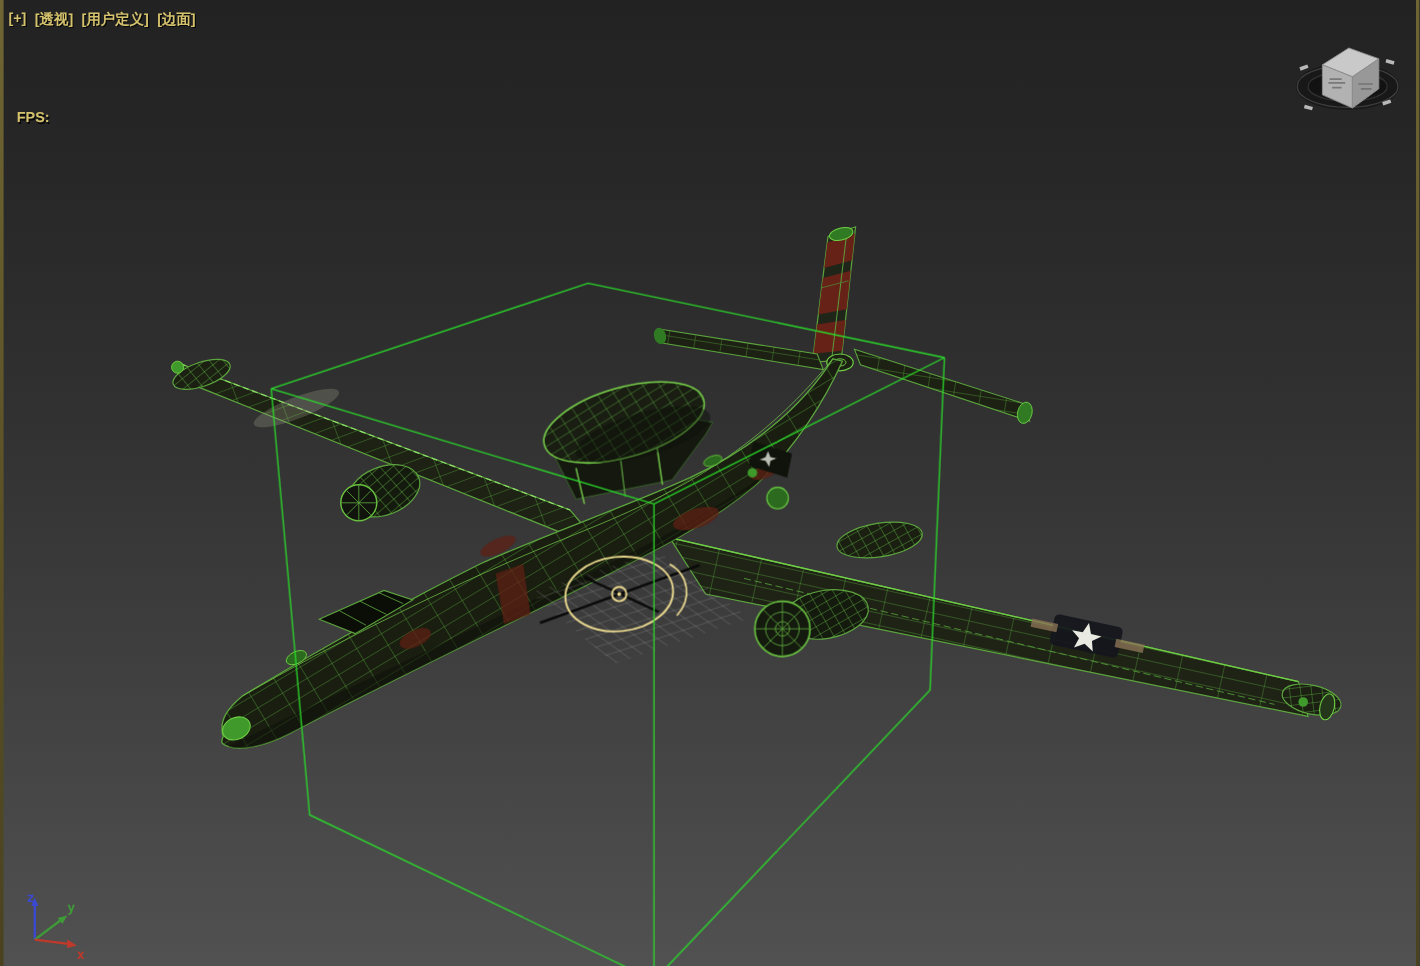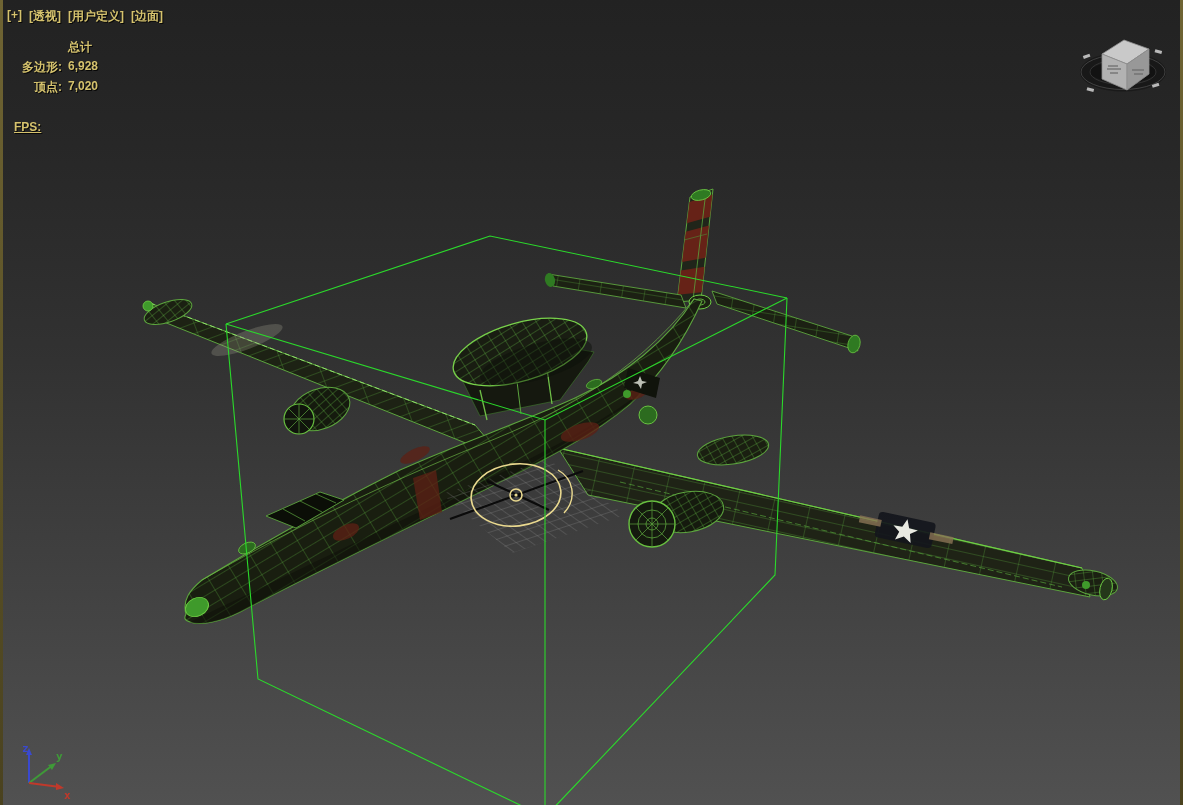--- a/index.html
+++ b/index.html
@@ -10,21 +10,21 @@
   }
   .edge{position:absolute;top:0;bottom:0;width:3px;background:linear-gradient(180deg,#6f6433,#5a5126 55%,#4a421f);z-index:40;}
   .edge.left{left:0;}
   .edge.right{right:0;}
   .hud{position:absolute;z-index:30;color:#d5c26d;font-weight:700;font-size:12px;text-shadow:1px 1px 0 rgba(0,0,0,.8);}
   .vplabel{top:8px;left:7px;display:flex;gap:7px;cursor:default;}
   .vplabel span{white-space:pre;}
   .stats{top:39px;left:10px;display:grid;grid-template-columns:52px auto;row-gap:3px;column-gap:6px;}
   .stats .lbl{text-align:right;}
   .stats .val{text-align:left;}
-  .fps{top:120px;left:14px;text-decoration:underline;}
+  .fps{top:91px;left:14px;}
   svg text{font-family:"DejaVu Sans Mono",monospace;font-size:11px;font-weight:bold;}
 </style>
 </head>
 <body>
 
 <div class="stage">
   <div class="edge left"></div>
   <div class="edge right"></div>
 
   <svg width="1183" height="805" viewBox="0 0 1183 805" style="position:absolute;left:0;top:0;">
@@ -236,23 +236,15 @@
     </g>
   </svg>
 
   <div class="hud vplabel">
     <span>[+]</span>
     <span>[透视]</span>
     <span>[用户定义]</span>
     <span>[边面]</span>
   </div>
 
-  <div class="hud stats">
-    <span class="lbl"></span>
-    <span class="val">总计</span>
-    <span class="lbl">多边形:</span>
-    <span class="val">6,928</span>
-    <span class="lbl">顶点:</span>
-    <span class="val">7,020</span>
-  </div>
 
   <div class="hud fps">FPS:</div>
 </div>
 
 </body></html>

